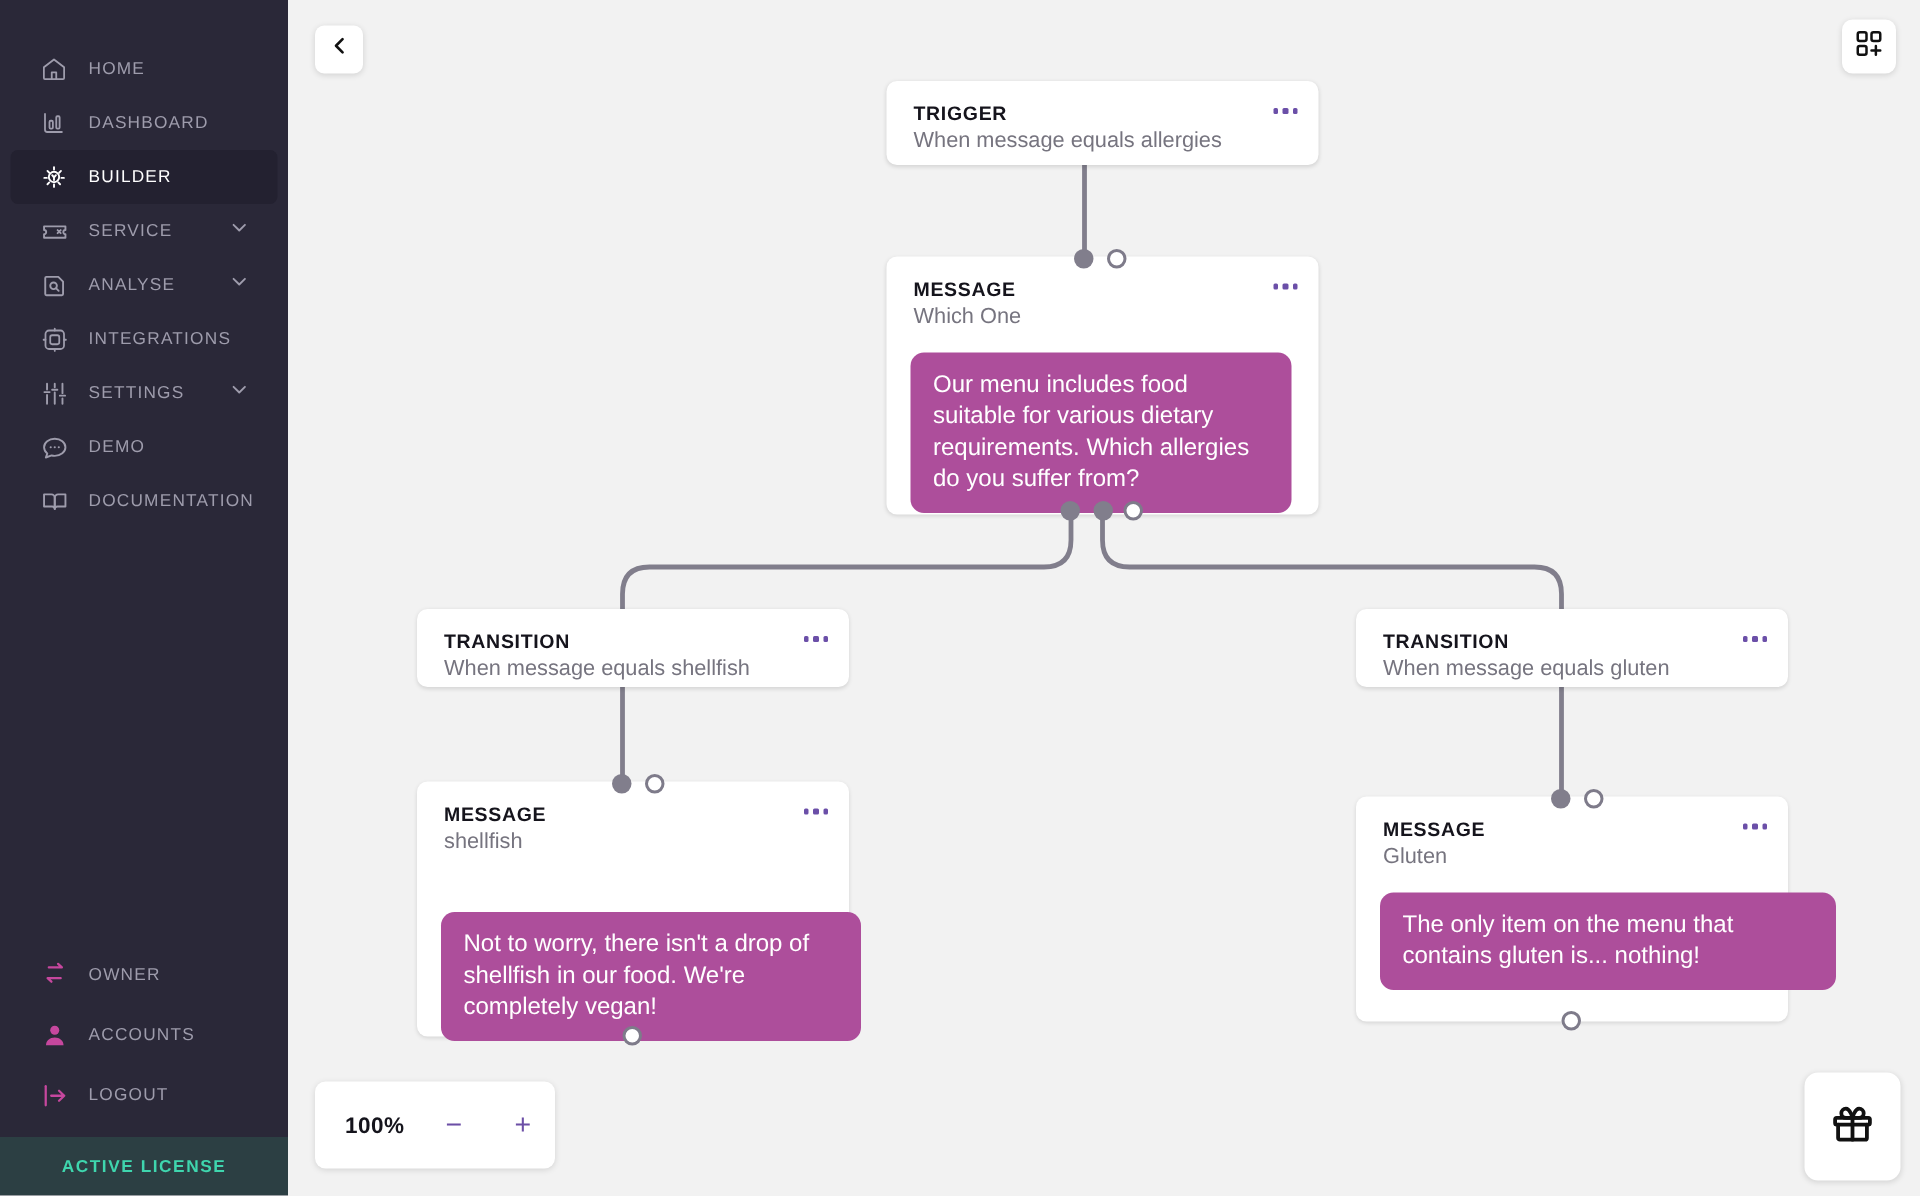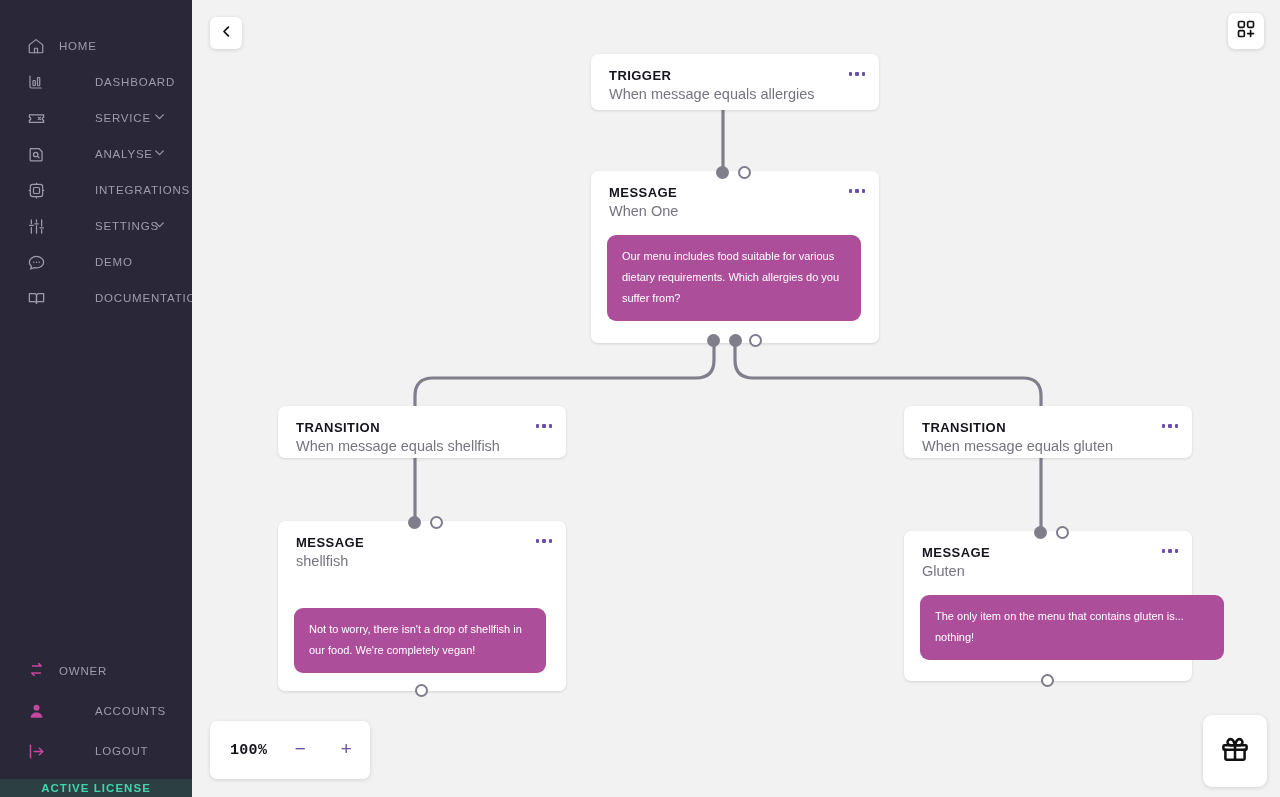--- a/index.html
+++ b/index.html
@@ -21,39 +21,39 @@
   }
   .nav-top { padding-top: 28px; }
   .nav-item {
     display: flex; align-items: center;
     height: 36px; margin: 0 7px 0 7px;
     padding-left: 19px;
     border-radius: 5px;
     cursor: pointer;
     position: relative;
   }
-  .nav-item + .nav-item { margin-top: 0px; gap: 36px; }
+  .nav-item + .nav-item { margin-top: 0px; }
   .nav-item .ic { width: 20px; height: 20px; flex: 0 0 20px; display: flex; align-items: center; justify-content: center; }
   .nav-item .ic svg { display: block; }
   .nav-label {
     margin-left: 13px;
     font-size: 11.5px;
     letter-spacing: 0.07em;
     color: #9E9CAC;
     text-transform: uppercase;
     white-space: nowrap;
   }
   .nav-item.active { background: #232130; }
   .nav-item.active .nav-label { color: #ffffff; }
   .chev { position: absolute; right: 19px; top: 50%; transform: translateY(-50%); }
   .spacer { flex: 1 1 auto; }
   .nav-bottom { padding-bottom: 8px; }
   .nav-bottom .nav-item { height: 40px; }
   .license {
-    height: 18px;
+    height: 39px;
     background: #2C3F43;
     display: flex; align-items: center; justify-content: center;
     color: #3FD6AE;
     font-size: 11.5px; font-weight: bold;
     letter-spacing: 0.09em;
   }
 
   
   #canvas {
     position: relative;
@@ -76,21 +76,21 @@
   #back-btn { left: 18px; top: 17px; width: 32px; height: 32px; border-radius: 6px; }
   #addblock-btn { right: 16px; top: 13px; width: 36px; height: 36px; }
   #gift-btn { right: 13px; bottom: 10px; width: 64px; height: 72px; border-radius: 9px; }
 
   
   #zoom-ctl {
     position: absolute; left: 18px; bottom: 18px;
     width: 160px; height: 58px;
     background: #fff; border-radius: 7px;
     box-shadow: 0 1px 4px rgba(0,0,0,0.13);
-    display: flex; align-items: center; font-family: Liberation Mono, monospace;
+    display: flex; align-items: center;
   }
   #zoom-level { margin-left: 20px; font-size: 15px; font-weight: bold; color: #15141c; letter-spacing: 0.02em; }
   .zbtn {
     width: 26px; height: 26px; display: flex; align-items: center; justify-content: center;
     color: #6C4FA6; font-size: 19px; cursor: pointer; user-select: none; line-height: 1;
   }
   #zoom-minus { margin-left: 20px; }
   #zoom-plus { margin-left: 20px; }
 
   
@@ -110,26 +110,26 @@
   .dots {
     position: absolute; right: 14px; top: 18px;
     display: flex; gap: 3px; cursor: pointer;
   }
   .dots i { width: 3.5px; height: 3.5px; background: #6B4FA8; border-radius: 1px; display: block; }
   .bubble {
     margin: 16px 16px 18px 16px;
     background: #AD4E9B;
     border-radius: 9px;
     color: #ffffff;
-    font-size: 11px;
+    font-size: 16px;
     line-height: 21px;
     padding: 11px 15px 12px 15px;
   }
   .bubble.w1 { width: 254px; }
-  .bubble.w2 { width: 252px; margin-top: 39px; }
+  .bubble.w2 { width: 280px; margin-top: 39px; }
   .bubble.w3 { width: 304px; }
 
   
   .port { position: absolute; z-index: 5; }
   .port-filled { width: 13px; height: 13px; border-radius: 50%; background: #817E8C; }
   .port-hollow { width: 13px; height: 13px; border-radius: 50%; background: #fff; border: 2px solid #7E7B8A; }
 </style>
 </head>
 <body>
 
@@ -153,20 +153,30 @@
         <span class="ic">
           <svg width="18" height="18" viewBox="0 0 24 24" fill="none" stroke="#9E9CAC" stroke-width="1.6" stroke-linecap="round" stroke-linejoin="round">
             <path d="M4 4v14a2 2 0 0 0 2 2h13"></path>
             <rect x="8" y="10" width="3" height="7" rx="1"></rect>
             <rect x="14" y="6" width="3" height="11" rx="1"></rect>
           </svg>
         </span>
         <span class="nav-label">DASHBOARD</span>
       </div>
 
+      <div class="nav-item active">
+        <span class="ic">
+          <svg width="18" height="18" viewBox="0 0 24 24" fill="none" stroke="#ffffff" stroke-width="1.7" stroke-linecap="round">
+            <path d="M12 3.2v2.2M18.2 6.6l-1.6 1.6M20.8 12.8h-2.2M17.4 18.4l-1.6-1.6M12 20.8v-2.2M6.2 18.4l1.6-1.6M3.4 12.8h2.2M6.2 6.6l1.6 1.6"></path>
+            <circle cx="12" cy="12" r="4.6"></circle>
+            <path d="M10.4 10.4 12 12.4l1.7-2M12 12.4v2.3"></path>
+          </svg>
+        </span>
+        <span class="nav-label">BUILDER</span>
+      </div>
 
 
 
       <div class="nav-item">
         <span class="ic">
           <svg width="19" height="19" viewBox="0 0 24 24" fill="none" stroke="#9E9CAC" stroke-width="1.6" stroke-linecap="round" stroke-linejoin="round">
             <path d="M3 7.5h18v3a1.8 1.8 0 0 0 0 3.6v2.9H3v-2.9a1.8 1.8 0 0 0 0-3.6z"></path>
             <path d="M14.4 10.6 17 13.2M17 10.6l-2.6 2.6"></path>
           </svg>
         </span>
@@ -348,21 +358,21 @@
           </div>
       </div>
     </div>
 
     <div class="port port-filled" style="left:524px; top:166px;"></div>
     <div class="port port-hollow" style="left:546px; top:166px;"></div>
 
     <div class="node" style="left:399px; top:171px; width:288px; height:172px;">
       <div class="node-head">
         <div class="node-kind">MESSAGE</div>
-        <div class="node-name">When One</div>
+        <div class="node-name">Which One</div>
         <div class="dots">
             <i></i>
             <i></i>
             <i></i>
           </div>
       </div>
       <div class="bubble w1">Our menu includes food suitable for various dietary requirements. Which allergies do you suffer from?</div>
     </div>
 
     <div class="port port-filled" style="left:515px; top:334px;"></div>

